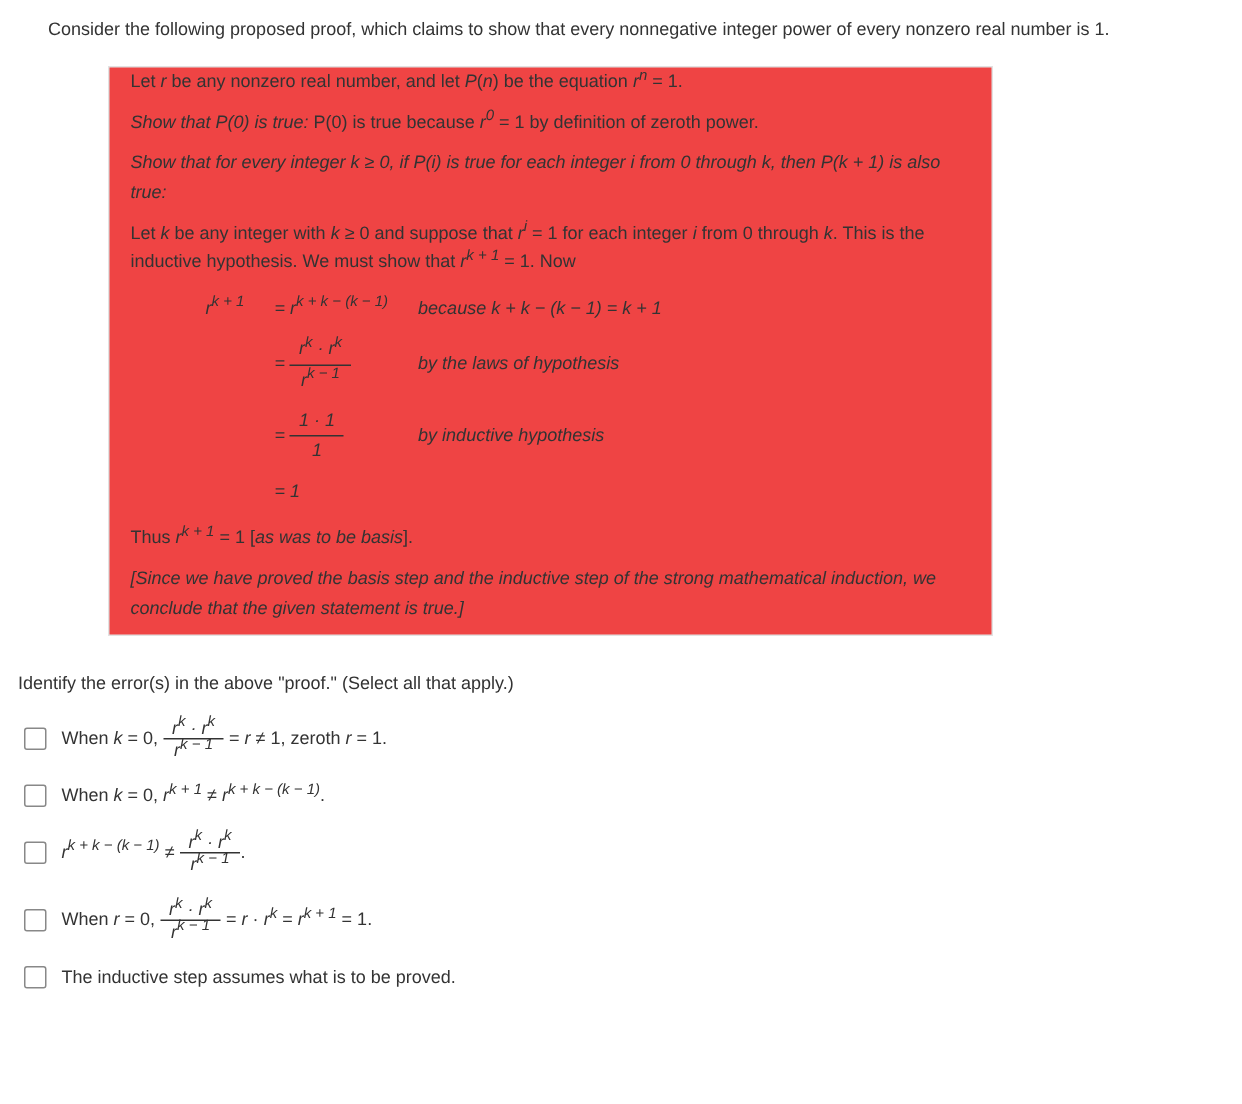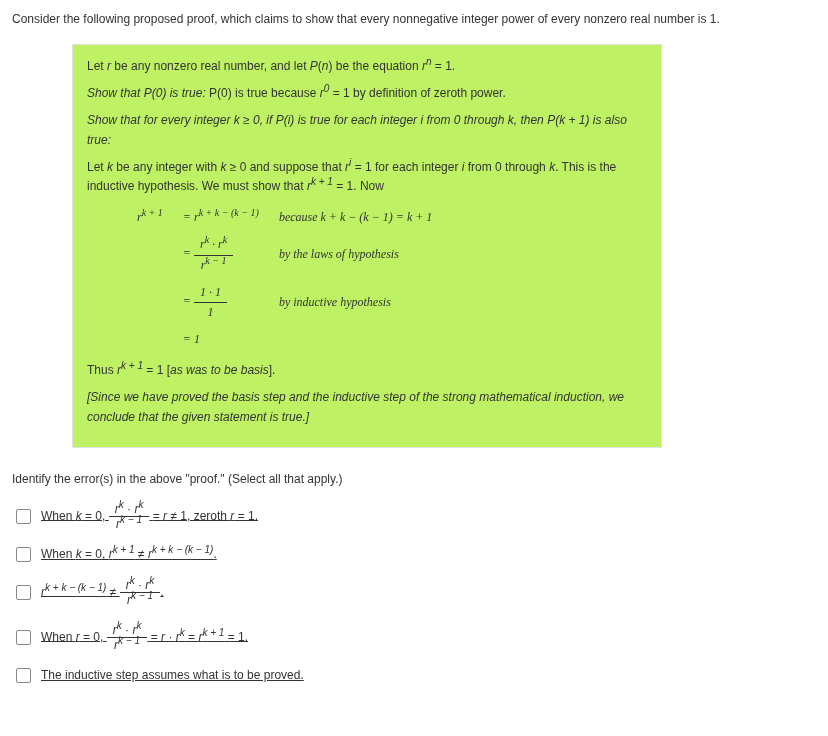--- a/index.html
+++ b/index.html
@@ -4,46 +4,46 @@
 <style>
   body {
     font-family: Verdana, Geneva, sans-serif;
     font-size: 12px;
     color: #333;
     background: #fff;
     margin: 0;
     padding: 10px 12px;
     width: 804px;
   }
-  .intro { line-height: 1.5; margin-bottom: 16px; }
+  .intro { line-height: 1.5; margin-bottom: 16px; margin-left: 20px; }
   .proof-box {
     margin-left: 60px;
     width: 560px;
-    background: #bef264;
+    background: #ef4444;
     border: 1px solid #e2e2e2;
-    padding: 12px 14px;
+    padding: 0 14px;
     line-height: 1.6;
   }
   .proof-box p { margin: 0 0 8px 0; }
   .bold { font-weight: normal; }
   .italic { font-style: italic; }
   sup { font-size: 10px; font-style: italic; vertical-align: super; line-height:0;}
   .eq-table { margin: 6px 0 8px 40px; border-collapse: collapse; }
-  .eq-table td { padding: 4px 10px; vertical-align: middle; font-style: italic; font-family: Liberation Serif, serif; }
+  .eq-table td { padding: 4px 10px; vertical-align: middle; font-style: italic; }
   .frac {
     display: inline-block;
     text-align: center;
     vertical-align: middle;
     font-style: italic;
   }
   .frac .num { display:block; border-bottom:1px solid #333; padding: 0 6px; }
   .frac .den { display:block; padding: 0 6px; }
   .reason { font-style: normal; }
   .question { margin-top: 24px; }
-  .options { margin-top: 10px; text-decoration: underline; }
+  .options { margin-top: 10px; }
   .opt-row { display:flex; align-items:center; gap:10px; padding:6px 0 10px 4px; }
   .checkbox {
     width:13px; height:13px; border:1px solid #888; border-radius:2px; flex:0 0 auto;
     background:#fff;
   }
   .opt-row .label { font-style: normal; }
   .mi { font-style: italic; }
 </style>
 </head>
 <body>

